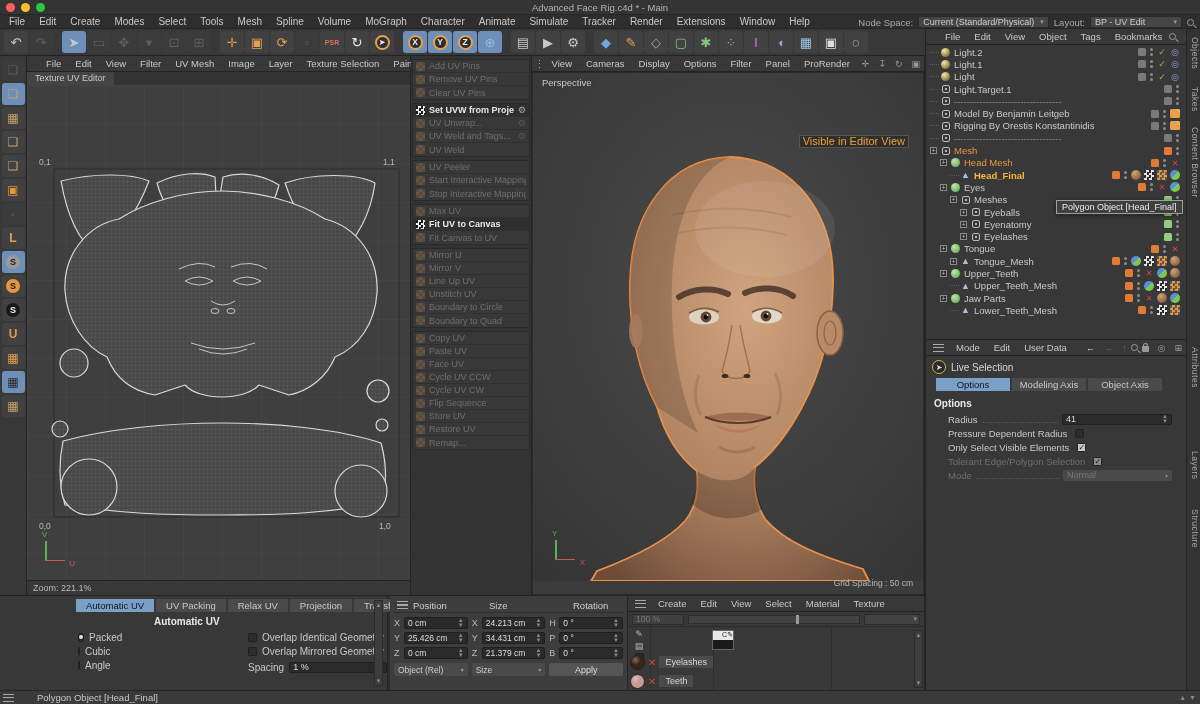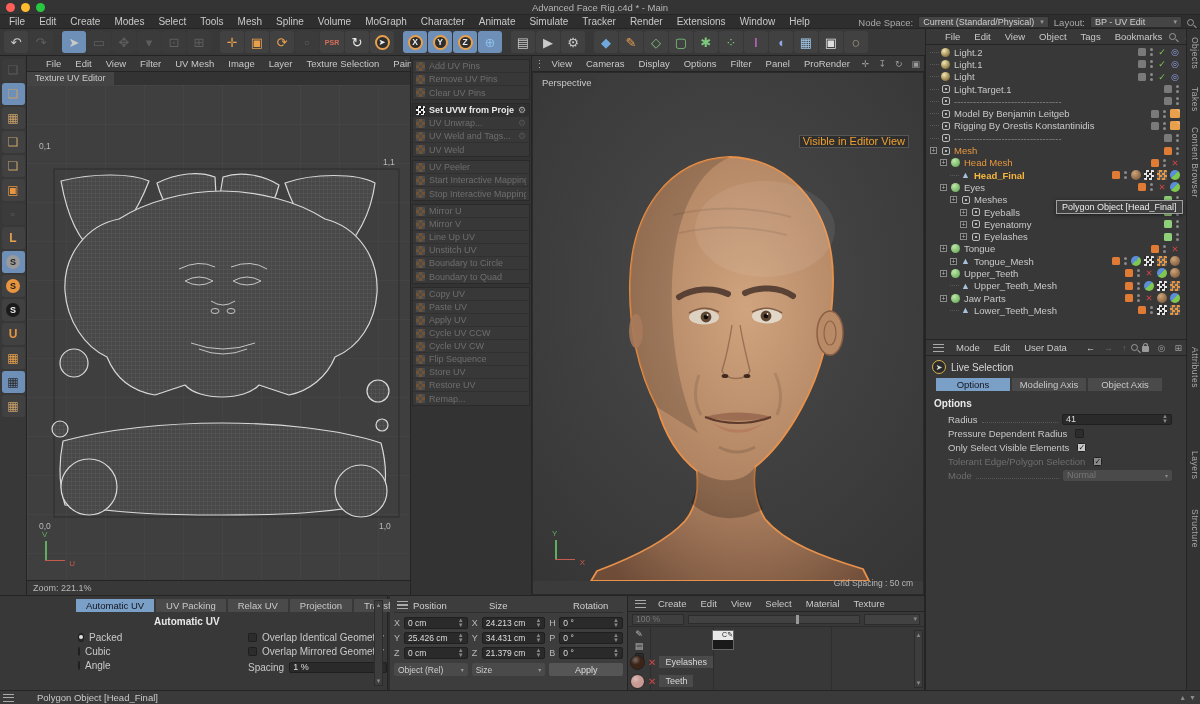--- a/index.html
+++ b/index.html
@@ -447,21 +447,21 @@
         <g fill="none" stroke="#c4c4c4" stroke-width="1">
           <path d="M158,196 q14,-8 28,0 q-14,8 -28,0 Z"></path>
           <path d="M206,196 q14,-8 28,0 q-14,8 -28,0 Z"></path>
           <path d="M152,184 q20,-10 36,-2 M204,182 q20,-8 36,2"></path>
           <ellipse cx="188" cy="226" rx="4" ry="2.5"></ellipse>
           <ellipse cx="204" cy="226" rx="4" ry="2.5"></ellipse>
           <path d="M184,216 q12,8 24,0"></path>
           <path d="M164,258 q32,12 64,0 M172,264 q24,10 48,0"></path>
         </g>
       </svg>
-      <span class="uvcorner" style="left:12px;top:56px">0,1</span>
+      <span class="uvcorner" style="left:12px;top:72px">0,1</span>
       <span class="uvcorner" style="left:356px;top:72px">1,1</span>
       <span class="uvcorner" style="left:12px;top:436px">0,0</span>
       <span class="uvcorner" style="left:352px;top:436px">1,0</span>
       <span class="gizmo" style="left:12px;top:448px">
         <i class="vline" style="background:#5fae5f"></i>
           <i class="hline" style="background:#c45b4d"></i>
         <span class="vl">V</span>
           <span class="hl">U</span>
       </span>
     </div>
@@ -516,20 +516,34 @@
           <span class="t">Start Interactive Mapping</span>
         </div>
         <div class="cmd">
           <span class="cmdico"></span>
           <span class="t">Stop Interactive Mapping</span>
         </div>
       </div>
       <div class="cmdgroup">
         <div class="cmd">
           <span class="cmdico"></span>
+          <span class="t">Max UV</span>
+        </div>
+        <div class="cmd on">
+          <span class="cmdico"></span>
+          <span class="t">Fit UV to Canvas</span>
+        </div>
+        <div class="cmd">
+          <span class="cmdico"></span>
+          <span class="t">Fit Canvas to UV</span>
+        </div>
+      </div>
+      <div class="cmdgroup">
+        <div class="cmd">
+          <span class="cmdico"></span>
           <span class="t">Mirror U</span>
         </div>
         <div class="cmd">
           <span class="cmdico"></span>
           <span class="t">Mirror V</span>
         </div>
         <div class="cmd">
           <span class="cmdico"></span>
           <span class="t">Line Up UV</span>
         </div>
@@ -550,21 +564,21 @@
         <div class="cmd">
           <span class="cmdico"></span>
           <span class="t">Copy UV</span>
         </div>
         <div class="cmd">
           <span class="cmdico"></span>
           <span class="t">Paste UV</span>
         </div>
         <div class="cmd">
           <span class="cmdico"></span>
-          <span class="t">Apply UV</span>
+          <span class="t">Face UV</span>
         </div>
         <div class="cmd">
           <span class="cmdico"></span>
           <span class="t">Cycle UV CCW</span>
         </div>
         <div class="cmd">
           <span class="cmdico"></span>
           <span class="t">Cycle UV CW</span>
         </div>
         <div class="cmd">

